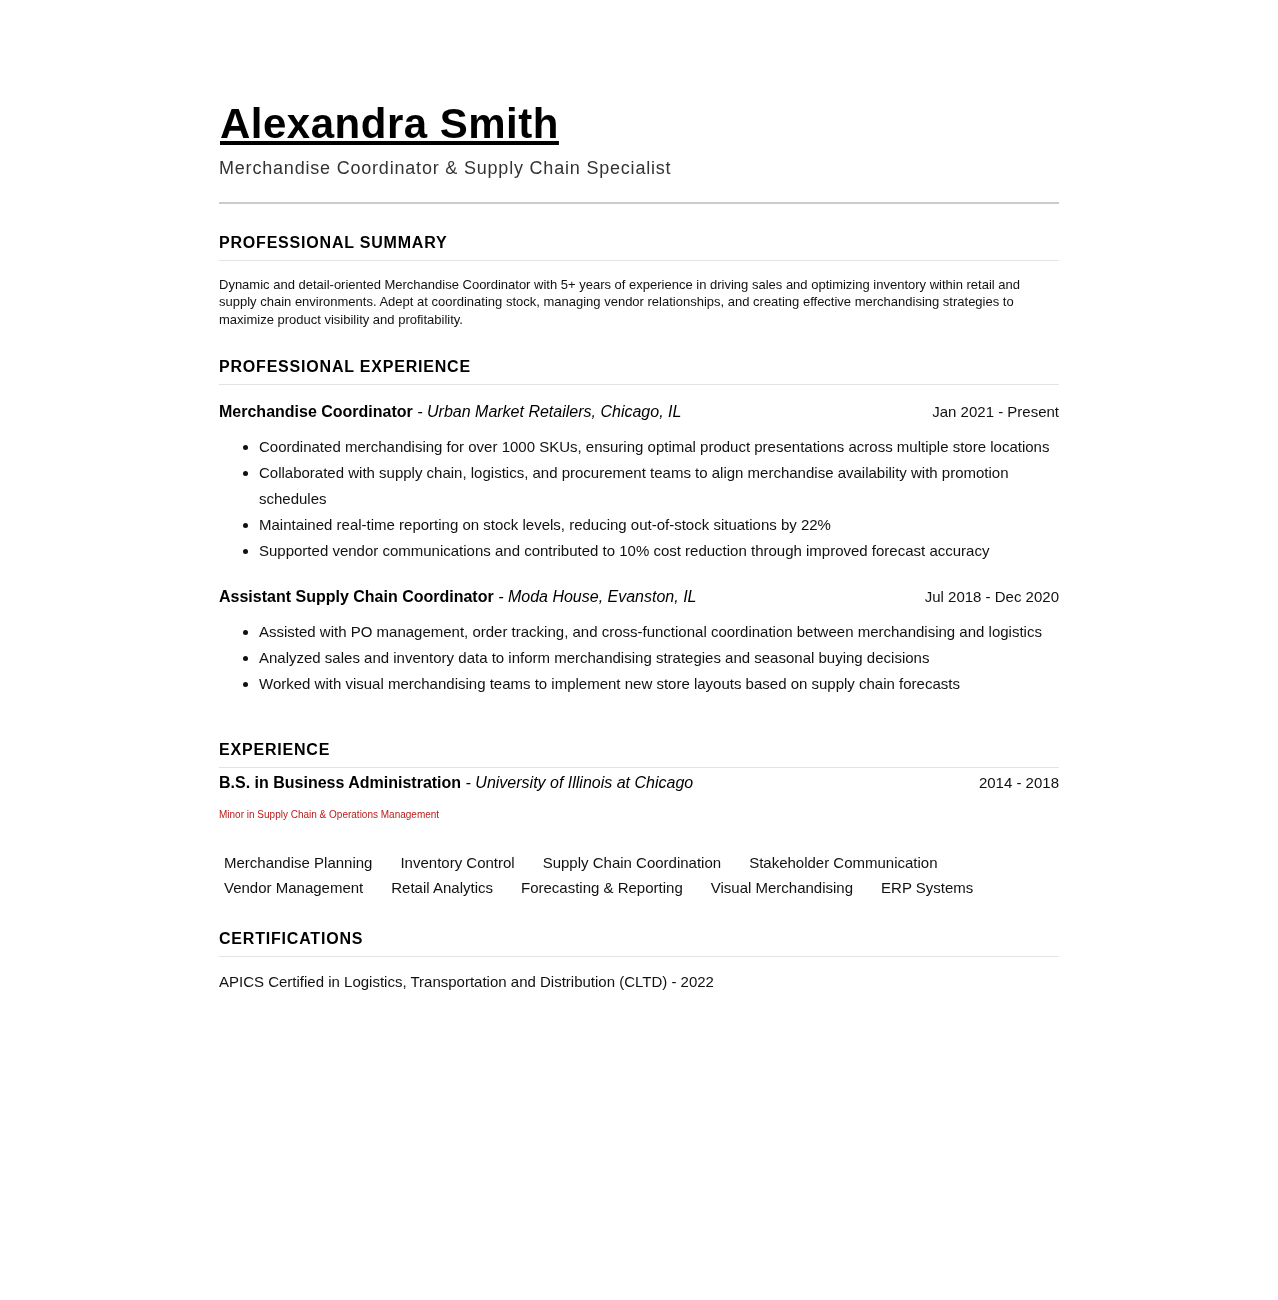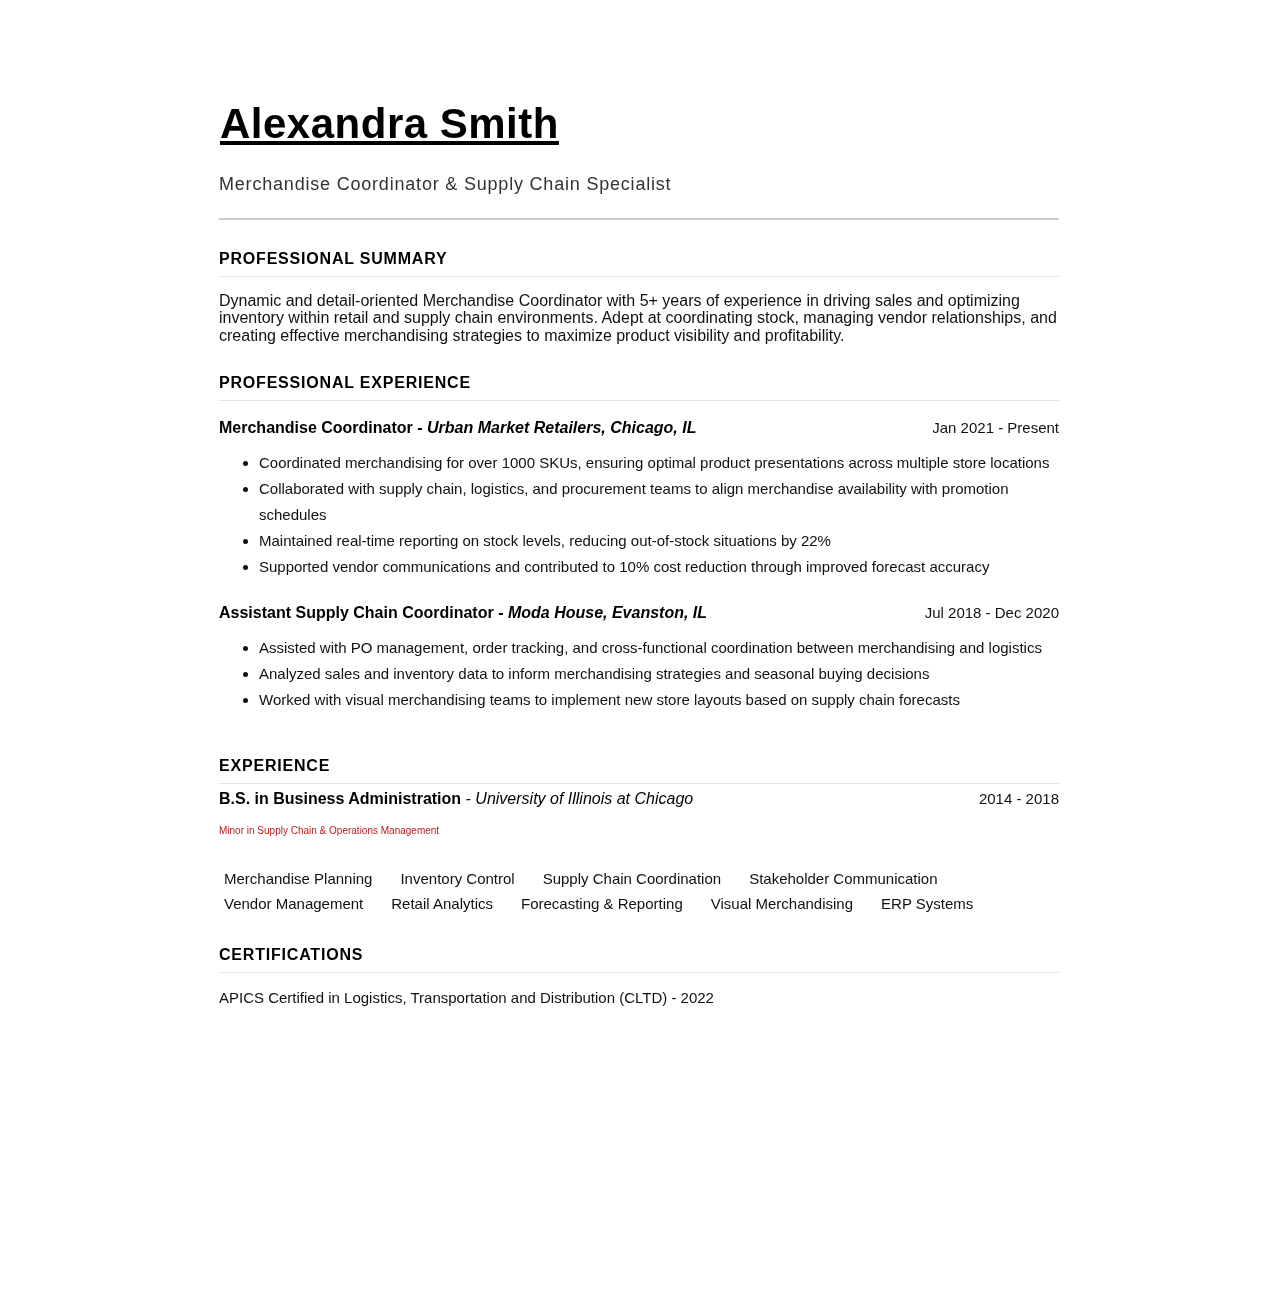--- a/index.html
+++ b/index.html
@@ -24,21 +24,21 @@
     font-weight: bold;
     margin: 1px;
     letter-spacing: 0.5px;
     line-height: 1.15;
     color: #000000;
     text-decoration: underline;
   }
   .headline {
     font-size: 18px;
     color: #333333;
-    margin-top: 26px;
+    margin-top: 10px;
     letter-spacing: 0.8px;
     line-height: 1.2;
   }
   .contact-line {
     font-size: 15px;
     margin-top: 12px;
     color: #111111;
   }
   .contact-line .sep {
     display: inline-block;
@@ -60,37 +60,37 @@
     font-size: 16px;
     font-weight: bold;
     letter-spacing: 0.8px;
     margin: 0;
     padding-bottom: 8px;
     border-bottom: 1px solid #e2e2e2;
     color: #000000;
   }
 
   .summary-text {
-    font-size: 16px;
+    font-size: 13px;
     line-height: 17.5px;
     margin: 15px 0 0 0;
     color: #111111;
   }
 
   
   .job { margin-top: 18px; }
   .job + .job { margin-top: 24px; }
   .job-header {
     display: flex;
     justify-content: space-between;
     align-items: baseline;
   }
   .job-title-line { font-size: 16px; }
   .job-title { font-weight: bold; }
-  .job-company { font-style: italic; font-weight: bold; }
+  .job-company { font-style: italic; font-weight: normal; }
   .job-dates { font-size: 15px; white-space: nowrap; color: #111111; }
 
   .bullets {
     margin: 13px 0 0 0;
     padding-left: 40px;
     font-size: 15px;
     line-height: 26px;
     color: #111111;
   }
 

